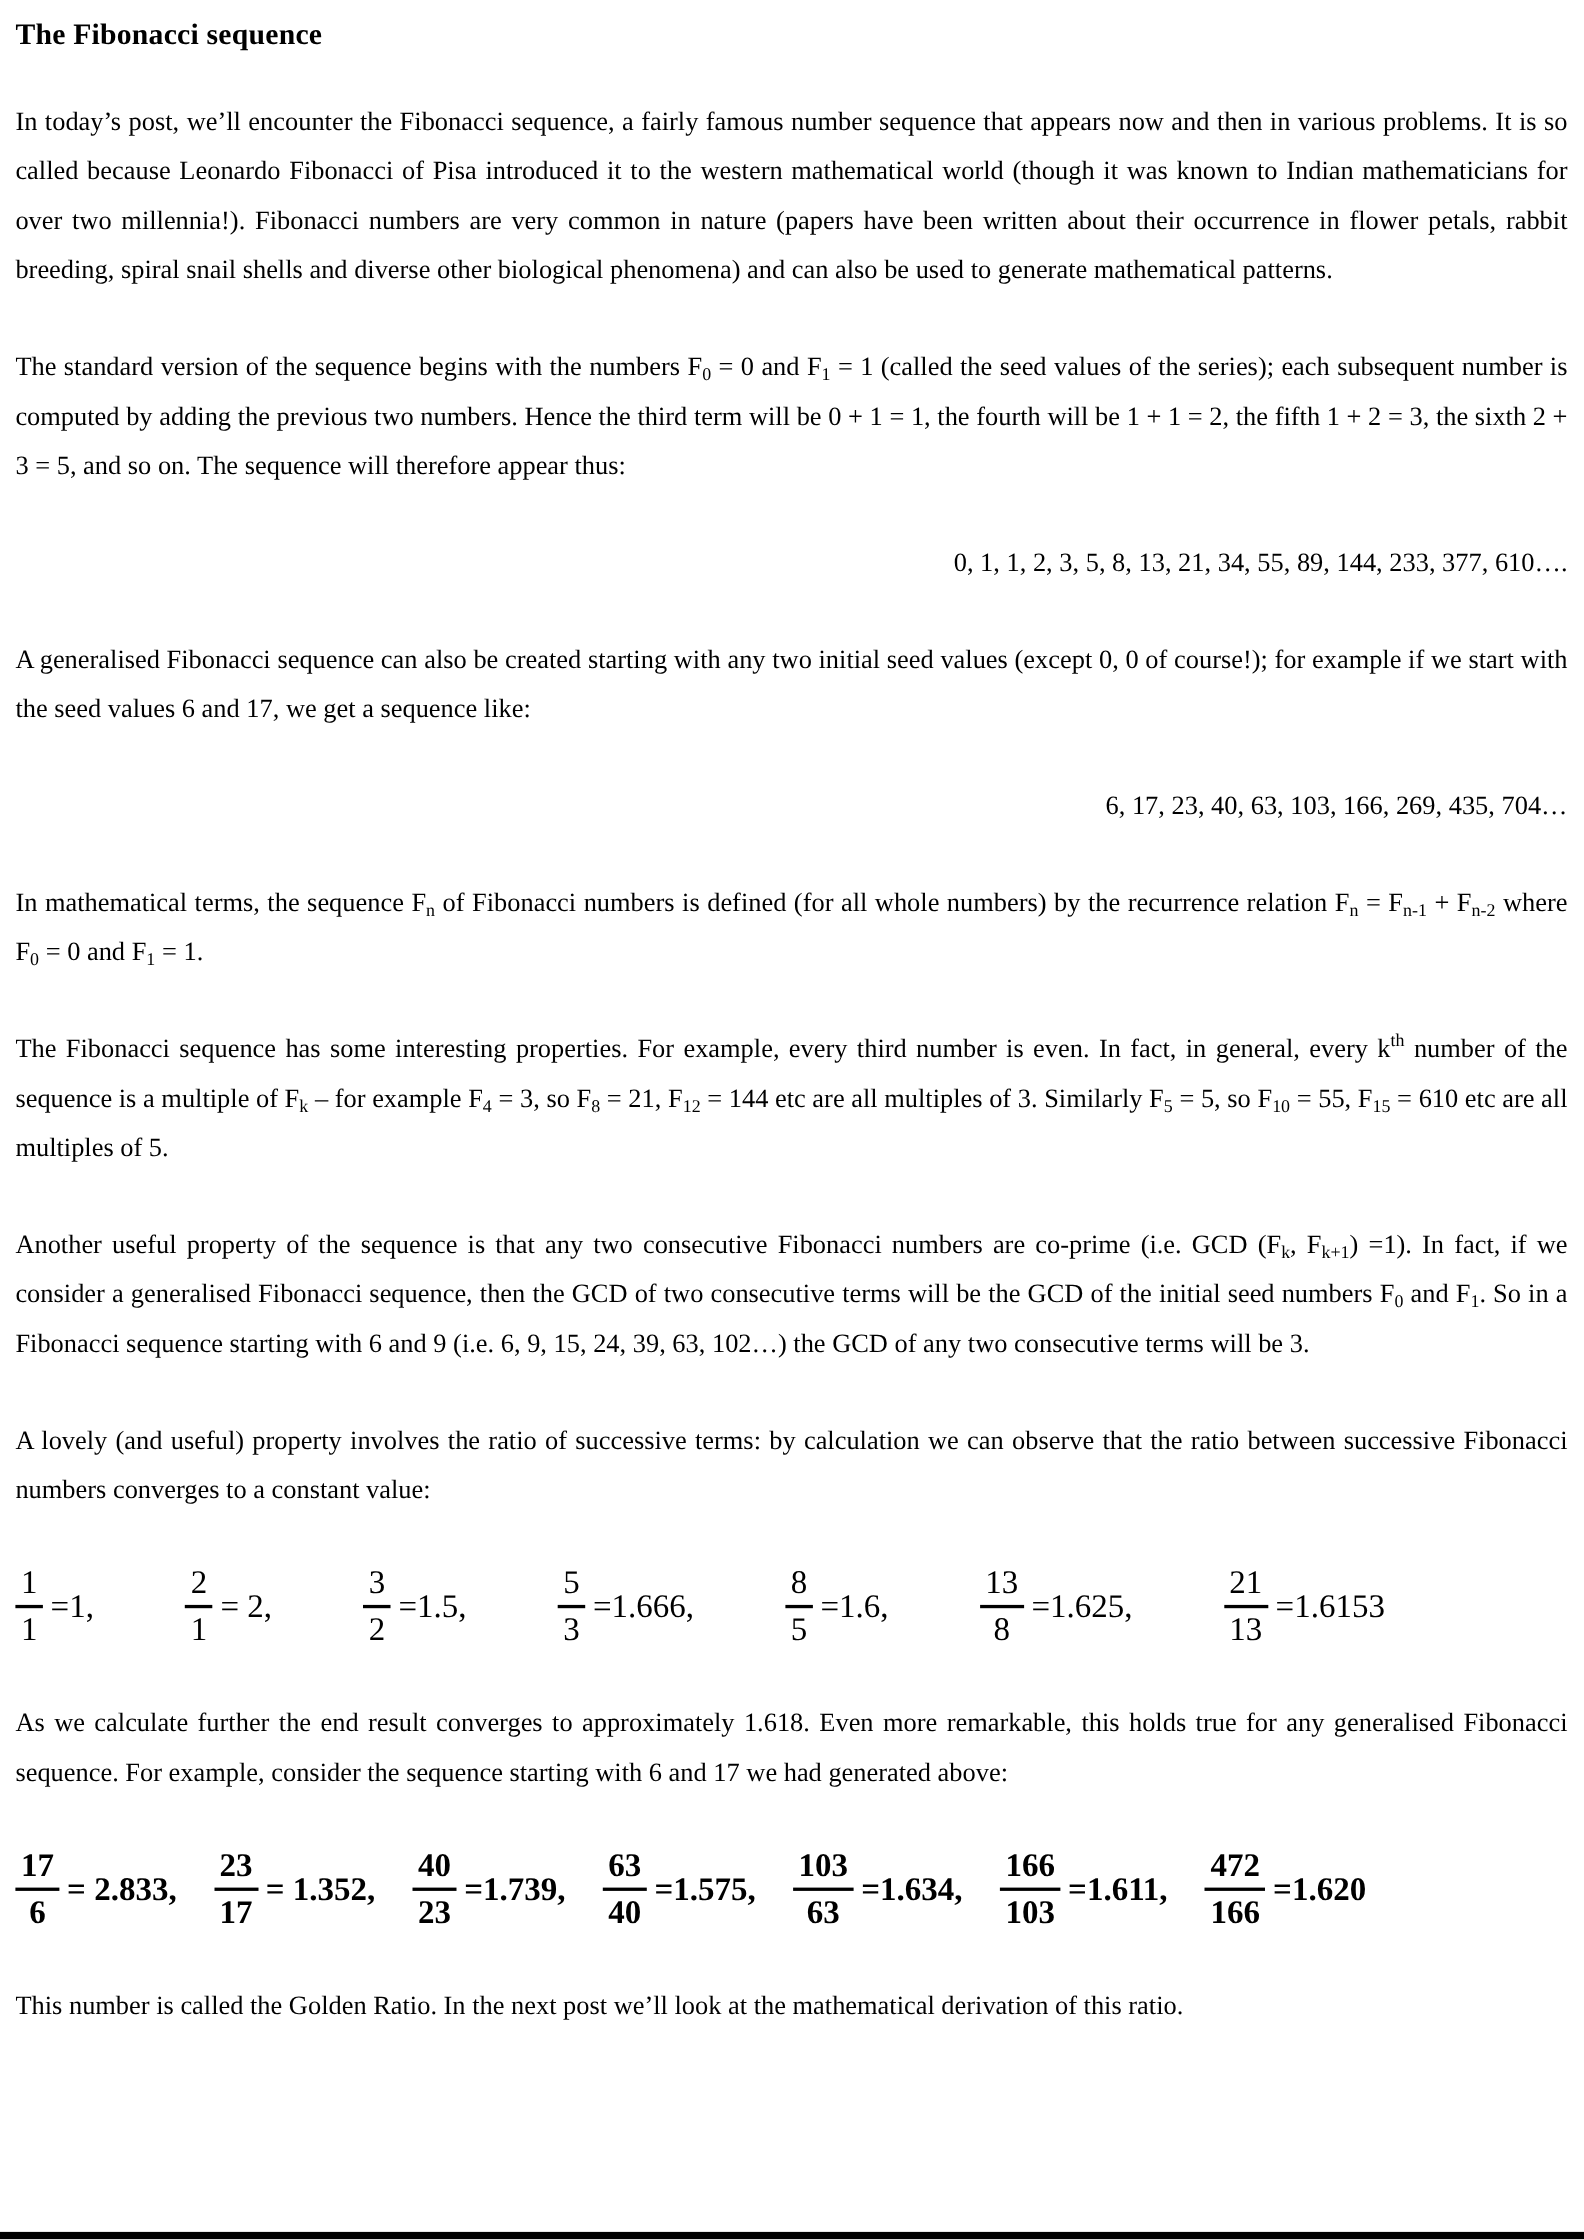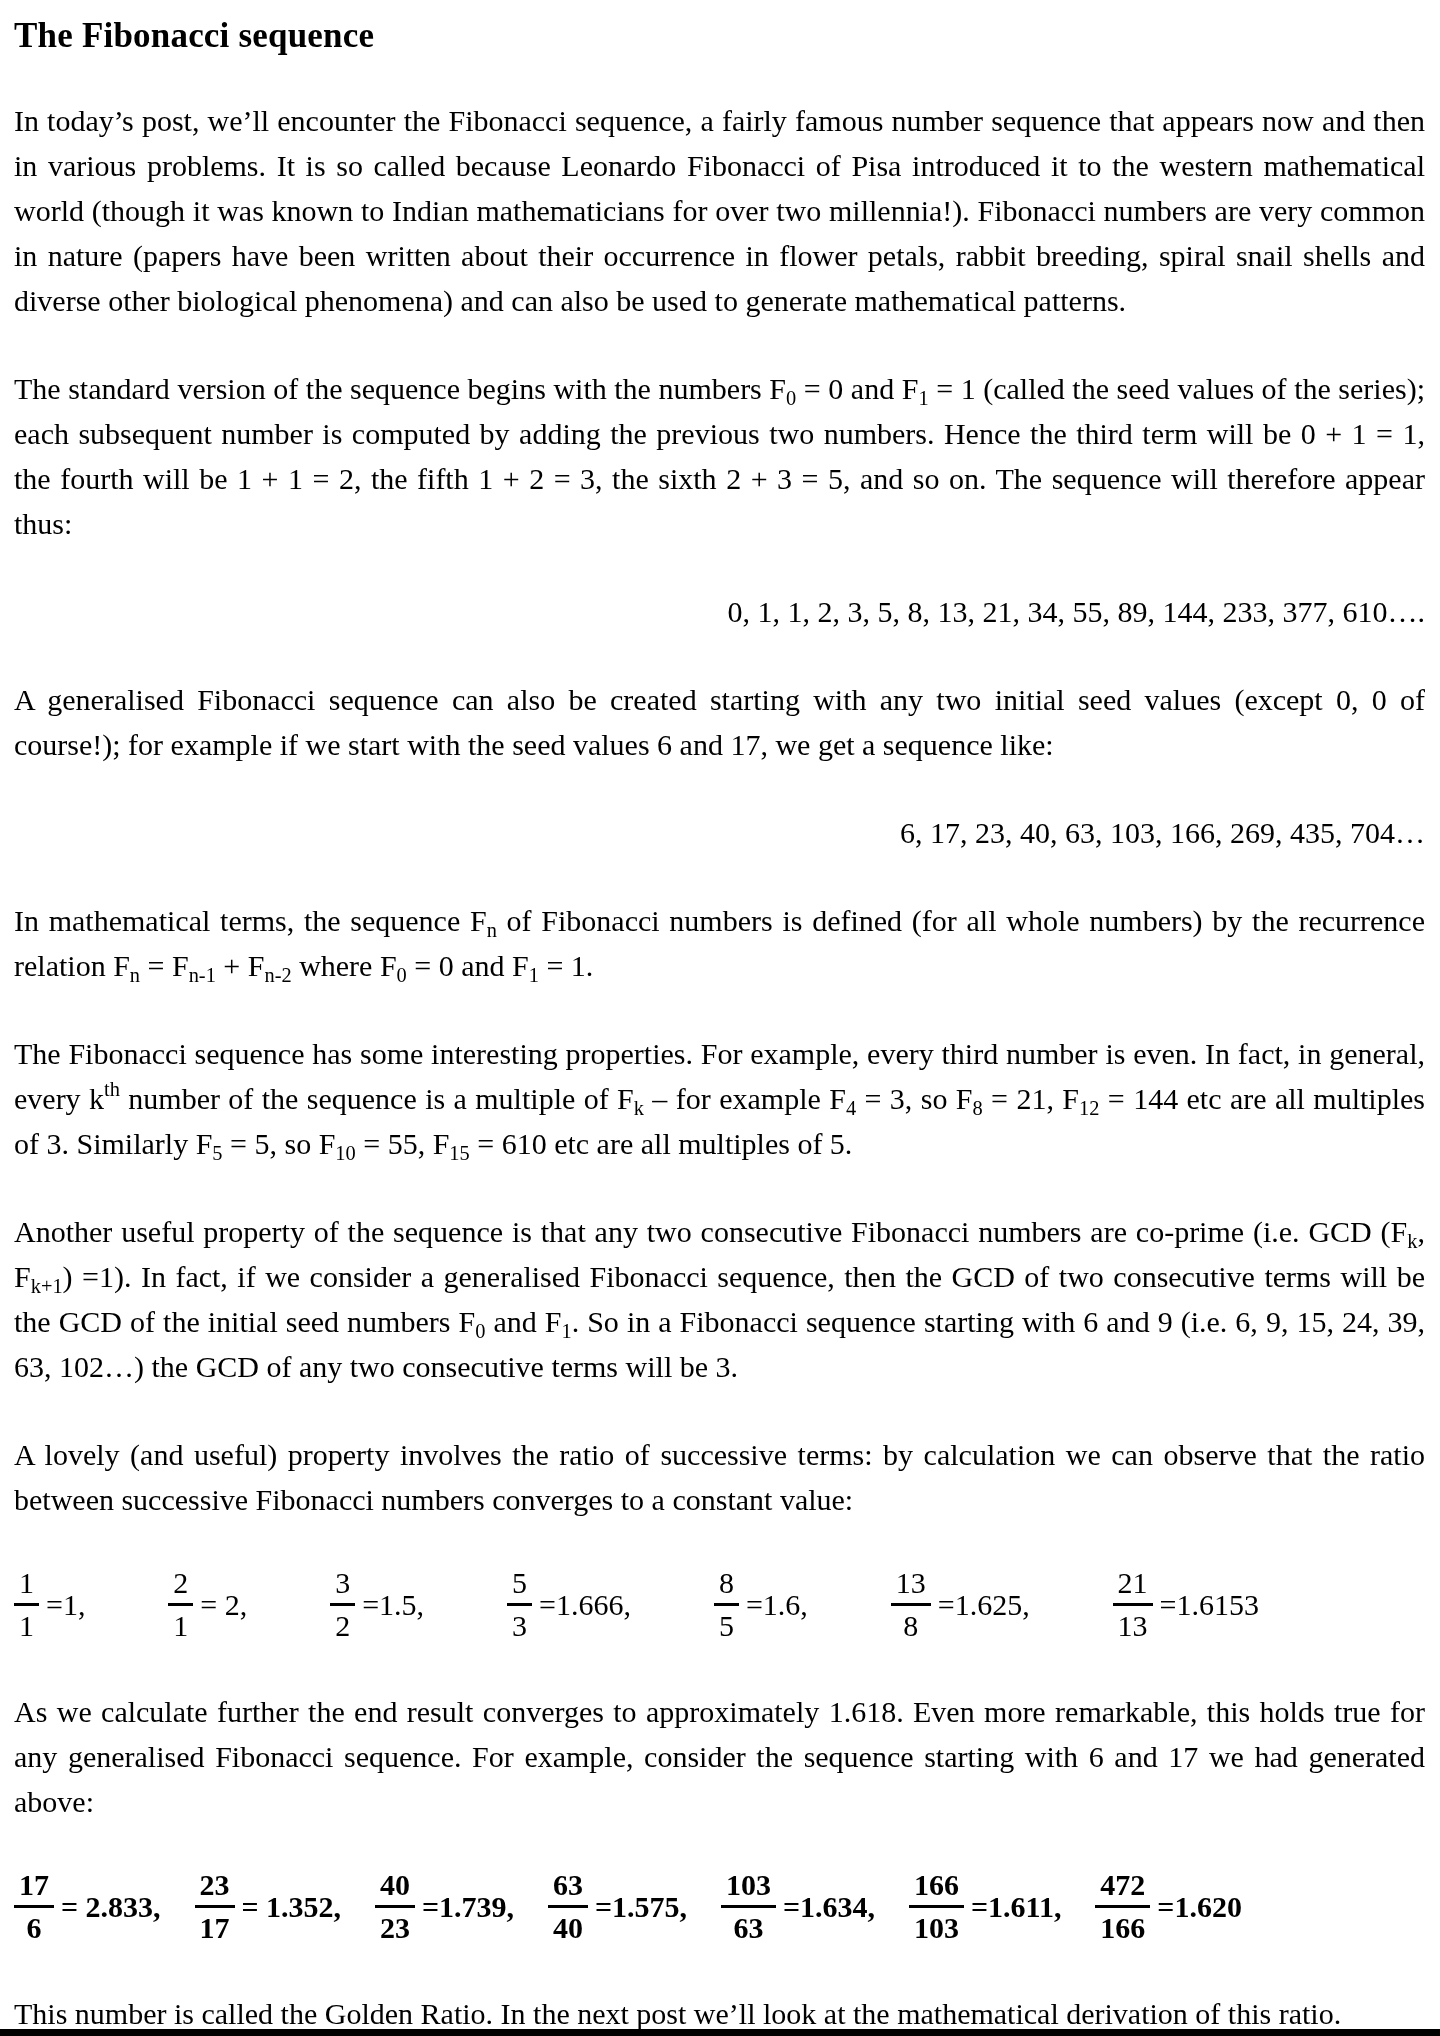--- a/index.html
+++ b/index.html
@@ -8,27 +8,27 @@
     width: 1440px;
     height: 2036px;
     background: #ffffff;
     color: #000000;
     font-family: "Liberation Serif", "DejaVu Serif", serif;
     overflow: hidden;
     box-sizing: border-box;
     padding: 16px 15px 0 14px;
   }
   .title {
-    font-size: 35px;
+    font-size: 27px;
     font-weight: bold;
     margin: 0 0 42px 0;
     letter-spacing: 0.2px;
   }
   p.body {
-    font-size: 30px;
+    font-size: 24px;
     line-height: 45px;
     text-align: justify;
     margin: 0 0 43px 0;
   }
   p.seq { text-align: right; }
   sub {
     font-size: 0.68em;
     line-height: 0;
     vertical-align: -0.28em;
   }

